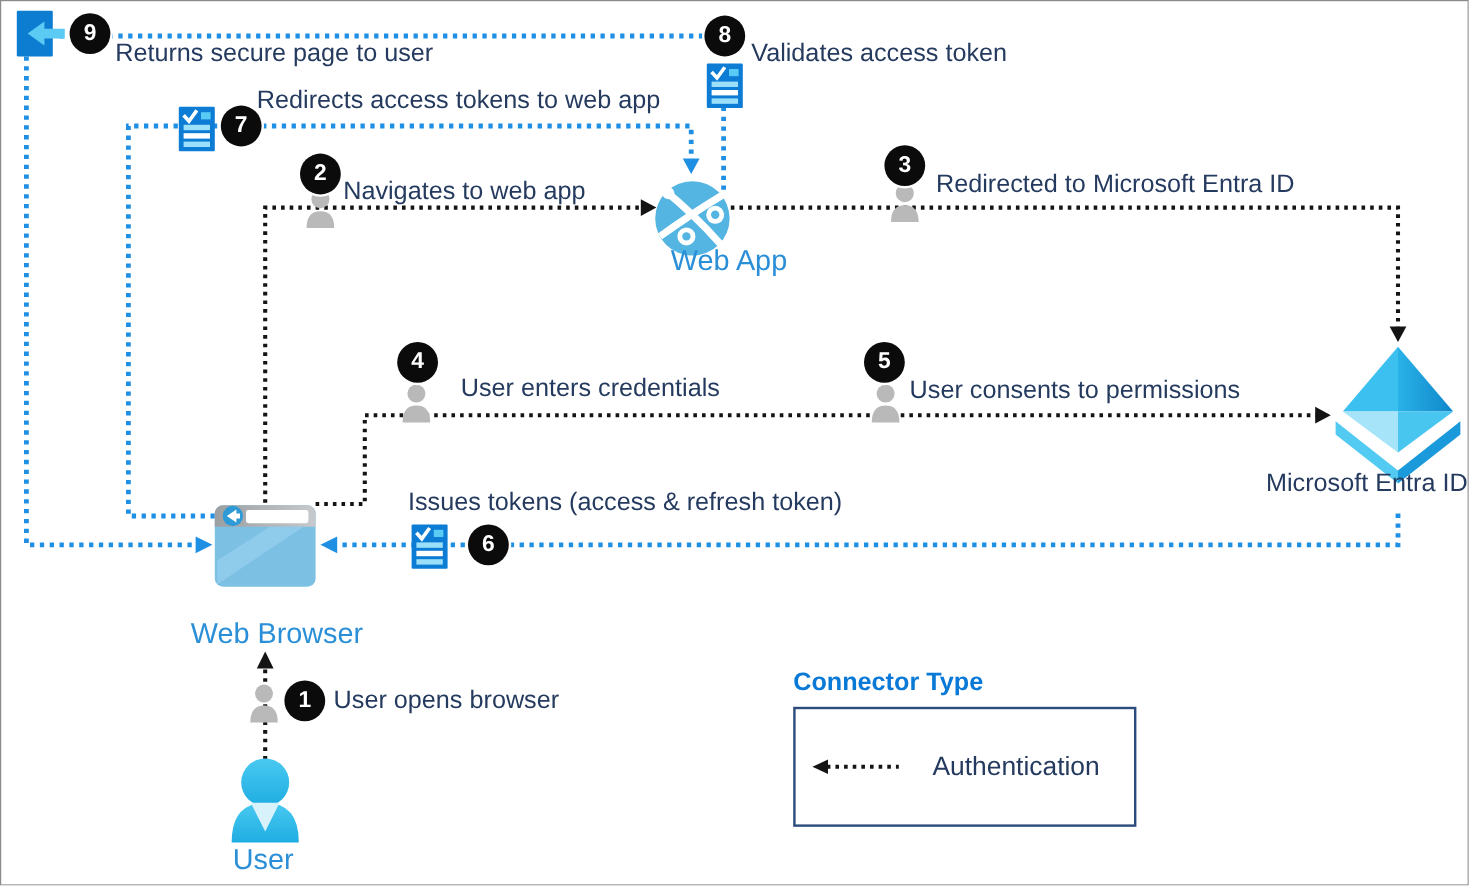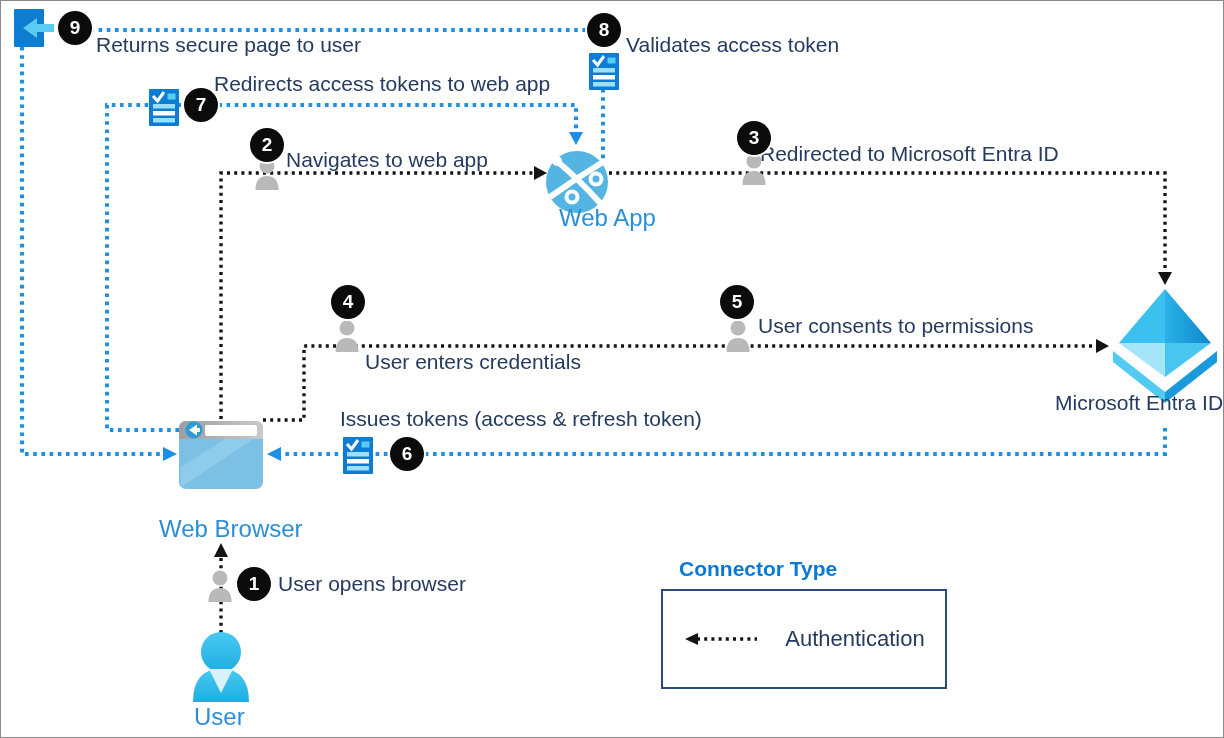--- a/index.html
+++ b/index.html
@@ -5,23 +5,23 @@
   html,body{margin:0;padding:0;background:#fff;font-family:"Liberation Sans",sans-serif;}
   #canvas{position:relative;width:1224px;height:738px;background:#fff;border:1px solid #8a8a8a;box-sizing:border-box;overflow:hidden;}
   #wires{position:absolute;left:0;top:0;width:1224px;height:738px;}
   .badge{position:absolute;width:34px;height:34px;border-radius:50%;background:#0b0b0b;color:#fff;
          display:flex;align-items:center;justify-content:center;font-size:19px;font-weight:bold;
          box-shadow:0 0 0 2px #ffffff;z-index:5;}
   .step-label{position:absolute;color:#243a5e;font-size:21px;white-space:nowrap;z-index:4;}
   .node-label{position:absolute;color:#2b8fd8;font-size:24px;white-space:nowrap;z-index:4;}
   .entra-label{position:absolute;color:#243a5e;font-size:21px;white-space:nowrap;z-index:4;}
   .legend{position:absolute;left:660px;top:556px;z-index:4;}
-  .legend-title{color:#0879d6;font-size:21px;font-weight:bold;margin-bottom:8px;margin-left:18px;}
+  .legend-title{color:#0879d6;font-size:21px;font-weight:bold;margin-bottom:8px;}
   .legend-box{width:286px;height:100px;border:2px solid #2a4b7c;box-sizing:border-box;
-              display:flex;flex-direction:row;justify-content:space-evenly;padding:4px 12px;gap:22px;}
+              display:flex;flex-direction:column;justify-content:space-evenly;padding:4px 12px;gap:22px;}
   .legend-row{display:flex;align-items:center;gap:26px;}
   .legend-row svg{flex:0 0 auto;}
   .legend-label{color:#243a5e;font-size:22px;}
 </style>
 </head>
 <body>
 
 <div id="canvas">
 
   <svg id="wires" viewBox="0 0 1224 738">
@@ -141,22 +141,22 @@
   <div class="badge" style="left:736px;top:120px;">3</div>
   <div class="badge" style="left:330px;top:284px;">4</div>
   <div class="badge" style="left:719px;top:284px;">5</div>
   <div class="badge" style="left:389px;top:436px;">6</div>
   <div class="badge" style="left:183px;top:87px;">7</div>
   <div class="badge" style="left:586px;top:12px;">8</div>
   <div class="badge" style="left:57px;top:10px;">9</div>
 
   <div class="step-label" style="left:277px;top:571px;">User opens browser</div>
   <div class="step-label" style="left:285px;top:147px;">Navigates to web app</div>
-  <div class="step-label" style="left:759px;top:141px;">Redirected to Microsoft Entra ID</div>
-  <div class="step-label" style="left:364px;top:311px;margin-top:38px;">User enters credentials</div>
+  <div class="step-label" style="left:779px;top:141px;">Redirected to Microsoft Entra ID</div>
+  <div class="step-label" style="left:383px;top:311px;">User enters credentials</div>
   <div class="step-label" style="left:757px;top:313px;text-align:center;">User consents to permissions</div>
   <div class="step-label" style="left:339px;top:406px;">Issues tokens (access &amp; refresh token)</div>
   <div class="step-label" style="left:213px;top:71px;">Redirects access tokens to web app</div>
   <div class="step-label" style="left:625px;top:32px;">Validates access token</div>
   <div class="step-label" style="left:95px;top:32px;text-align:right;">Returns secure page to user</div>
 
   <div class="node-label" style="left:558px;top:203px;">Web App</div>
   <div class="node-label" style="left:158px;top:514px;">Web Browser</div>
   <div class="node-label" style="left:193px;top:702px;">User</div>
   <div class="entra-label" style="left:1054px;top:390px;text-align:center;">Microsoft Entra ID</div>

